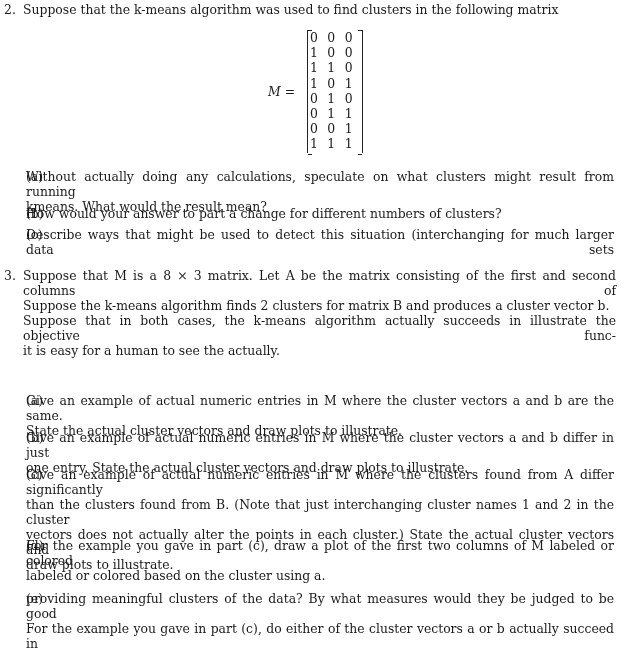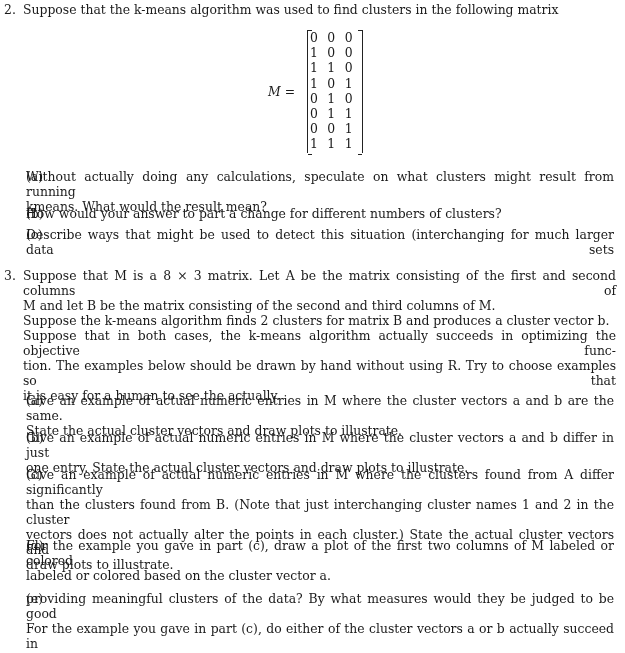--- a/index.html
+++ b/index.html
@@ -105,24 +105,22 @@
     <span class="sublabel">(c)</span>
     <div class="subtext">
       <span class="just">Describe ways that might be used to detect this situation (interchanging for much larger data sets</span>
     </div>
   </div>
 
   <div class="q" style="top:268px;">
     <span class="qnum">3.</span>
     <div class="qtext">
       <span class="just">Suppose that M is a 8 × 3 matrix. Let A be the matrix consisting of the first and second columns of</span>
-      <span class="line">M and let B be the matrix consisting of the second and third columns of M.</span>
       <span class="line">Suppose the k-means algorithm finds 2 clusters for matrix B and produces a cluster vector b.</span>
-      <span class="just">Suppose that in both cases, the k-means algorithm actually succeeds in optimizing the objective func-</span>
-      <span class="just">tion. The examples below should be drawn by hand without using R. Try to choose examples so that</span>
+      <span class="just">Suppose that in both cases, the k-means algorithm actually succeeds in illustrate the objective func-</span>
       <span class="line">it is easy for a human to see the actually.</span>
     </div>
   </div>
 
   <div class="sub" style="top:393px;">
     <span class="sublabel">(a)</span>
     <div class="subtext">
       <span class="just">Give an example of actual numeric entries in M where the cluster vectors a and b are the same.</span>
       <span class="line">State the actual cluster vectors and draw plots to illustrate.</span>
     </div>
@@ -140,21 +138,21 @@
       <span class="just">Give an example of actual numeric entries in M where the clusters found from A differ significantly</span>
       <span class="just">than the clusters found from B. (Note that just interchanging cluster names 1 and 2 in the cluster</span>
       <span class="just">vectors does not actually alter the points in each cluster.) State the actual cluster vectors and</span>
       <span class="line">draw plots to illustrate.</span>
     </div>
   </div>
   <div class="sub" style="top:538px;">
     <span class="sublabel">(d)</span>
     <div class="subtext">
       <span class="just">For the example you gave in part (c), draw a plot of the first two columns of M labeled or colored</span>
-      <span class="line">labeled or colored based on the cluster vector a.</span>
+      <span class="line">labeled or colored based on the cluster using a.</span>
     </div>
   </div>
   <div class="sub" style="top:591px;">
     <span class="sublabel">(e)</span>
     <div class="subtext">
       <span class="just">providing meaningful clusters of the data? By what measures would they be judged to be good</span>
       <span class="just">For the example you gave in part (c), do either of the cluster vectors a or b actually succeed in</span>
       <span class="line">or judged to be bad?</span>
     </div>
   </div>

